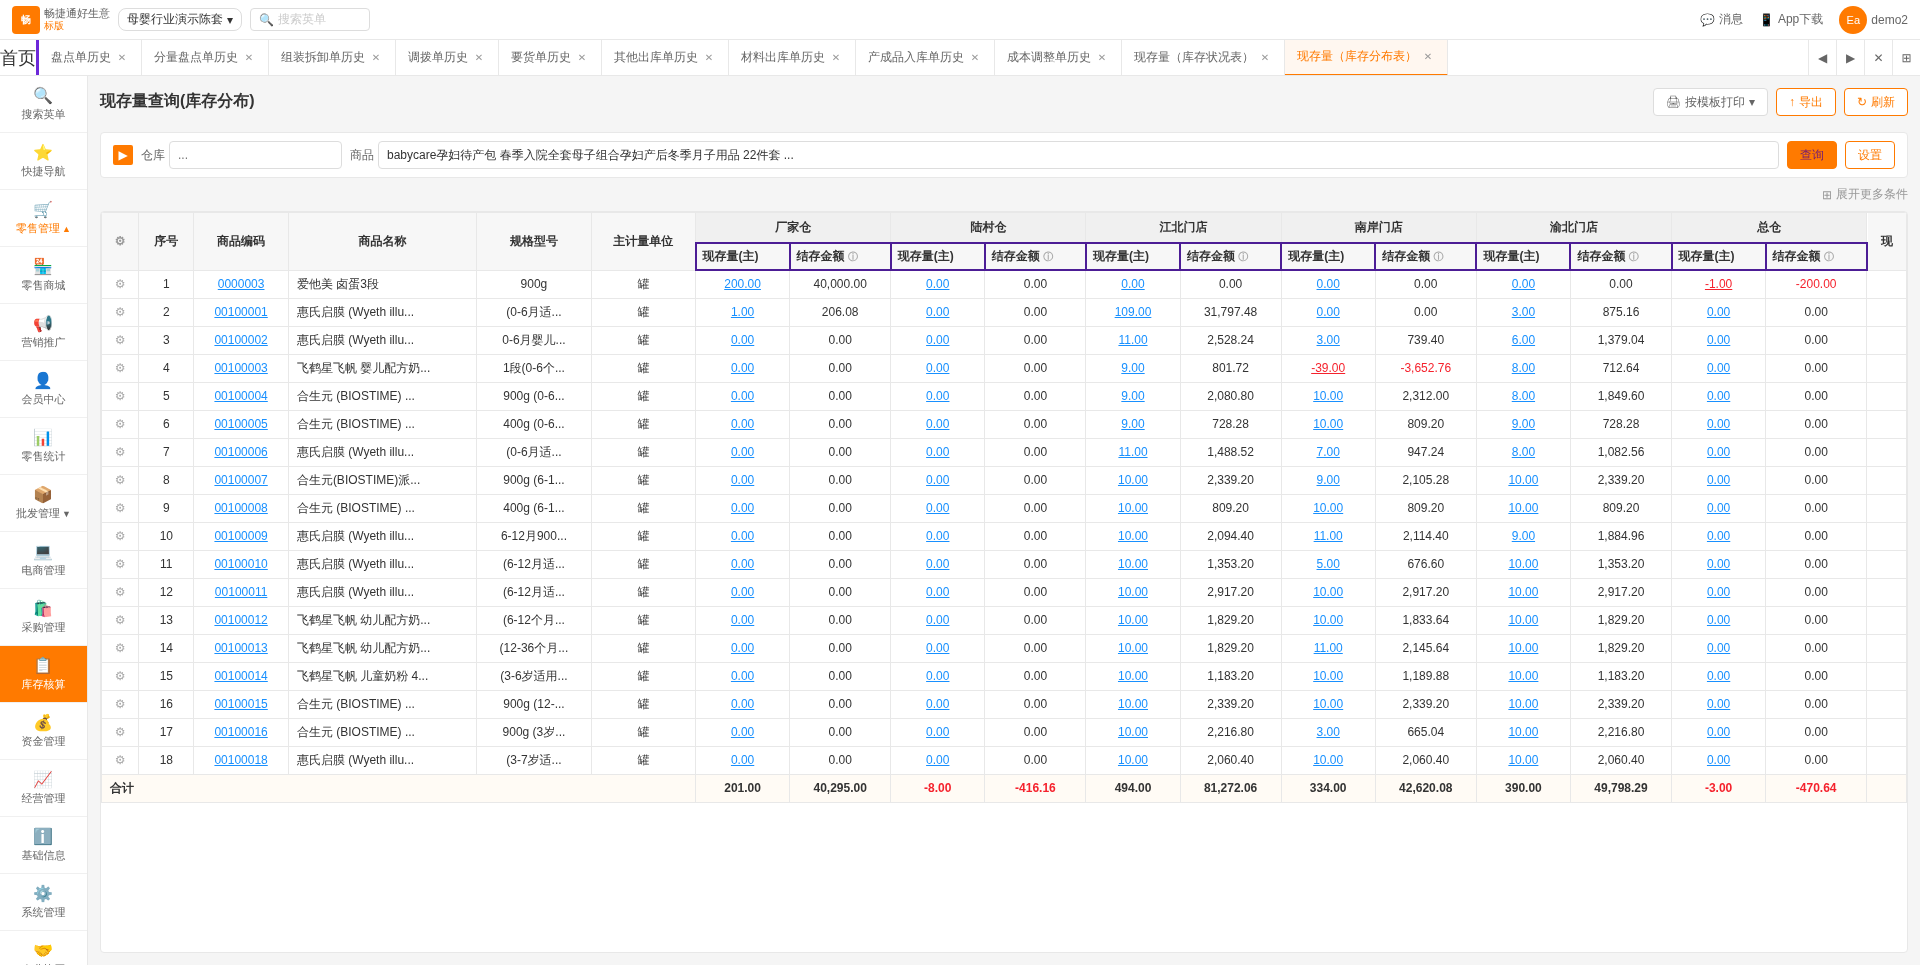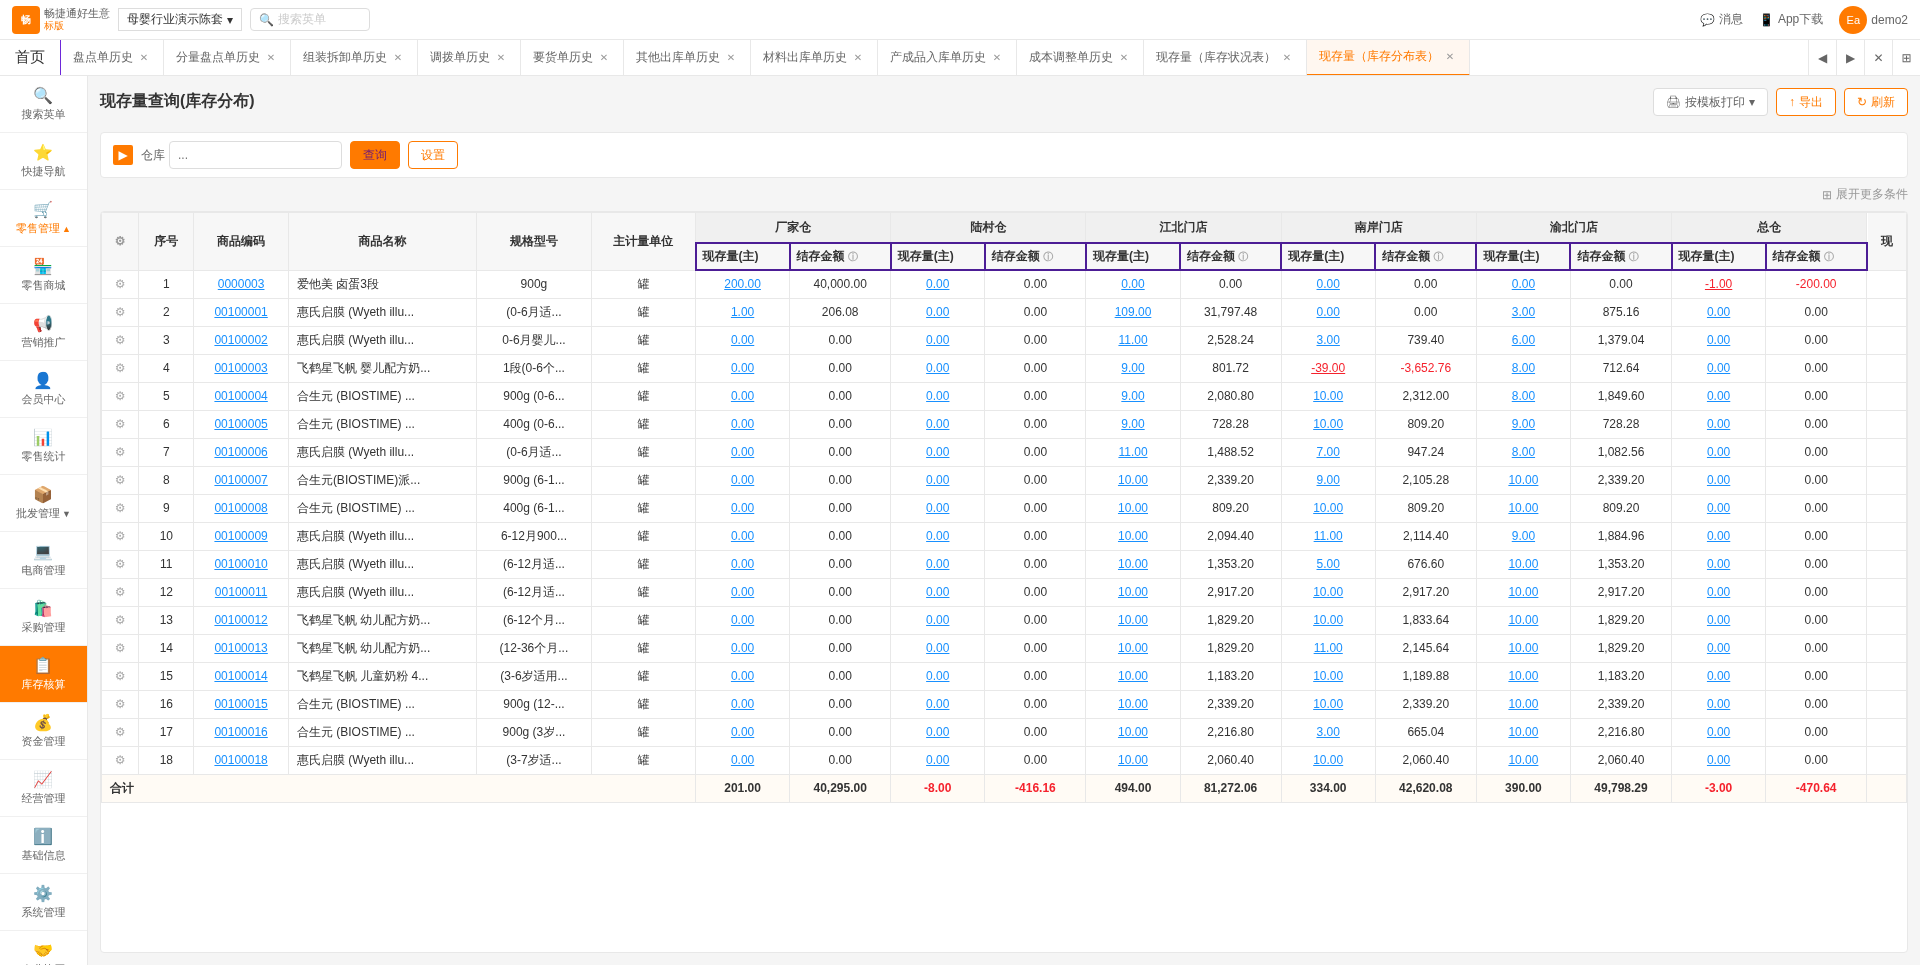--- a/index.html
+++ b/index.html
@@ -4,28 +4,28 @@
   <style>
     * { box-sizing: border-box; margin: 0; padding: 0; }
     body { font-family: 'Microsoft YaHei', Arial, sans-serif; font-size: 12px; background: #f5f5f5; color: #333; overflow: hidden; }
 
     
     .topbar { height: 40px; background: #fff; display: flex; align-items: center; justify-content: space-between; padding: 0 12px; border-bottom: 1px solid #e8e8e8; }
     .topbar-left { display: flex; align-items: center; gap: 8px; }
     .logo-area { display: flex; align-items: center; gap: 4px; }
     .logo-icon { width: 28px; height: 28px; background: #ff7a00; border-radius: 4px; display: flex; align-items: center; justify-content: center; color: white; font-size: 10px; font-weight: bold; }
     .logo-text { font-size: 11px; color: #666; line-height: 1.2; }
-    .store-selector { display: flex; align-items: center; gap: 4px; border: 1px solid #ddd; border-radius: 0; padding: 2px 8px; cursor: pointer; font-size: 12px; color: #333; background: #fff; }
+    .store-selector { display: flex; align-items: center; gap: 4px; border: 1px solid #ddd; border-radius: 8px; padding: 2px 8px; cursor: pointer; font-size: 12px; color: #333; background: #fff; }
     .topbar-right { display: flex; align-items: center; gap: 16px; }
     .topbar-icon-item { display: flex; align-items: center; gap: 4px; cursor: pointer; color: #666; font-size: 12px; }
     .avatar { width: 28px; height: 28px; border-radius: 50%; background: #ff7a00; display: flex; align-items: center; justify-content: center; color: white; font-size: 11px; }
 
     
     .tabbar { height: 36px; background: #fff; display: flex; align-items: center; border-bottom: 1px solid #e8e8e8; overflow: hidden; }
-    .tab-home { padding: 0 15px; height: 36px; display: flex; align-items: center; color: #333; font-size: 15px; cursor: pointer; border-right: 1px solid #6d28d9; white-space: nowrap; }
+    .tab-home { padding: 0 0; height: 36px; display: flex; align-items: center; color: #333; font-size: 18px; cursor: pointer; border-right: 3px solid #6d28d9; white-space: nowrap; }
     .tab-item { height: 36px; display: flex; align-items: center; padding: 0 12px; border-right: 1px solid #e8e8e8; cursor: pointer; white-space: nowrap; font-size: 12px; color: #666; gap: 4px; }
     .tab-item.active { background: #fff7f0; color: #ff7a00; border-bottom: 2px solid #ff7a00; }
     .tab-close { width: 14px; height: 14px; display: flex; align-items: center; justify-content: center; border-radius: 50%; color: #999; font-size: 10px; }
     .tab-nav-btn { width: 28px; height: 36px; display: flex; align-items: center; justify-content: center; cursor: pointer; color: #666; border-left: 1px solid #e8e8e8; }
     .tab-spacer { flex: 1; }
 
     
     .main-layout { display: flex; height: calc(100vh - 76px); }
 
     
@@ -258,20 +258,24 @@
           <span>刷新</span>
         </button>
       </div>
     </div>
 
     <div class="search-bar">
       <div class="orange-arrow">▶</div>
       <div class="search-field">
         <span class="search-label">仓库</span>
         <input class="search-input" value="" placeholder="..." style="">
+      </div>
+      <div class="search-field" style="flex:1;">
+        <span class="search-label">商品</span>
+        <input class="search-input search-input-wide" style="flex: 1 1 0%;" value="babycare孕妇待产包 春季入院全套母子组合孕妇产后冬季月子用品 22件套 ...">
       </div>
       <button class="toolbar-btn toolbar-btn-primary">
         <span>查询</span>
       </button>
       <button class="toolbar-btn toolbar-btn-secondary">
         <span>设置</span>
       </button>
     </div>
     <div style="display:flex;justify-content:center;margin-bottom:8px;">
       <div class="expand-btn">

